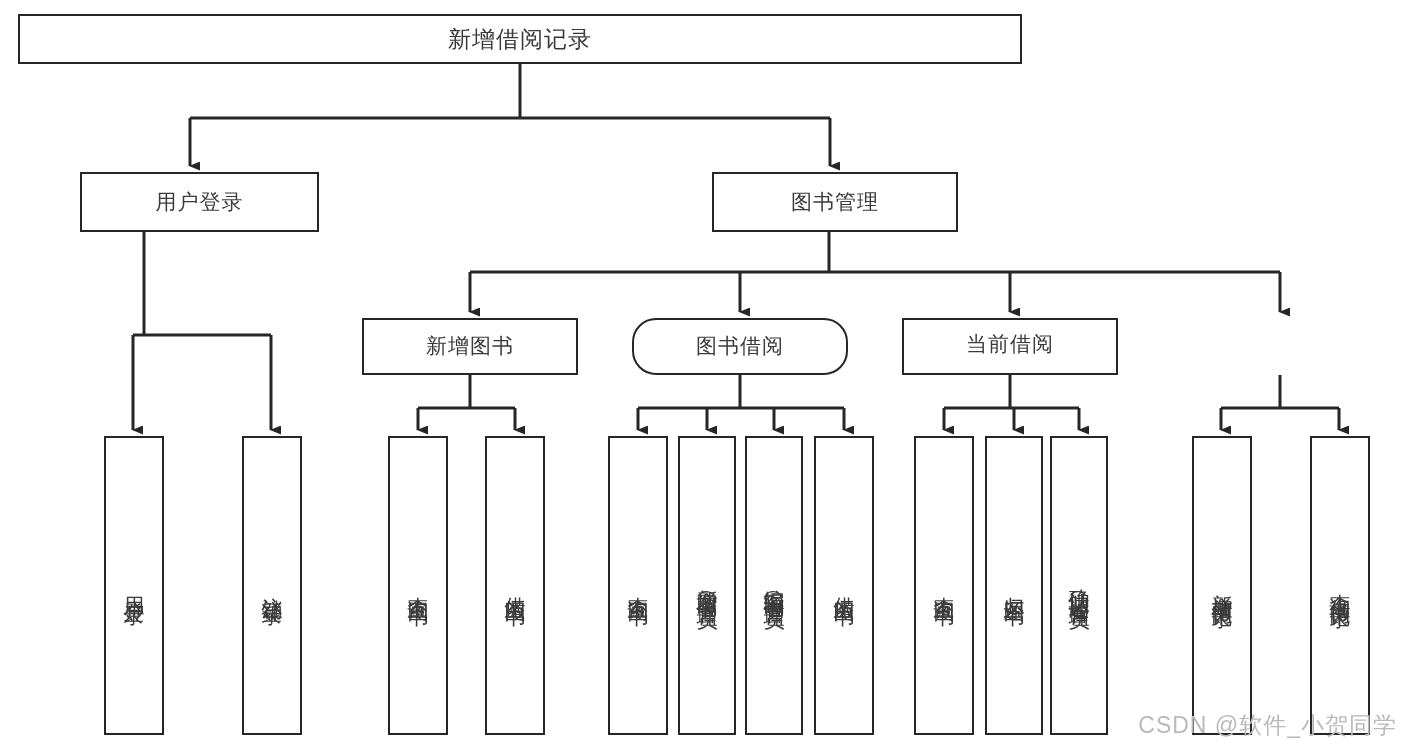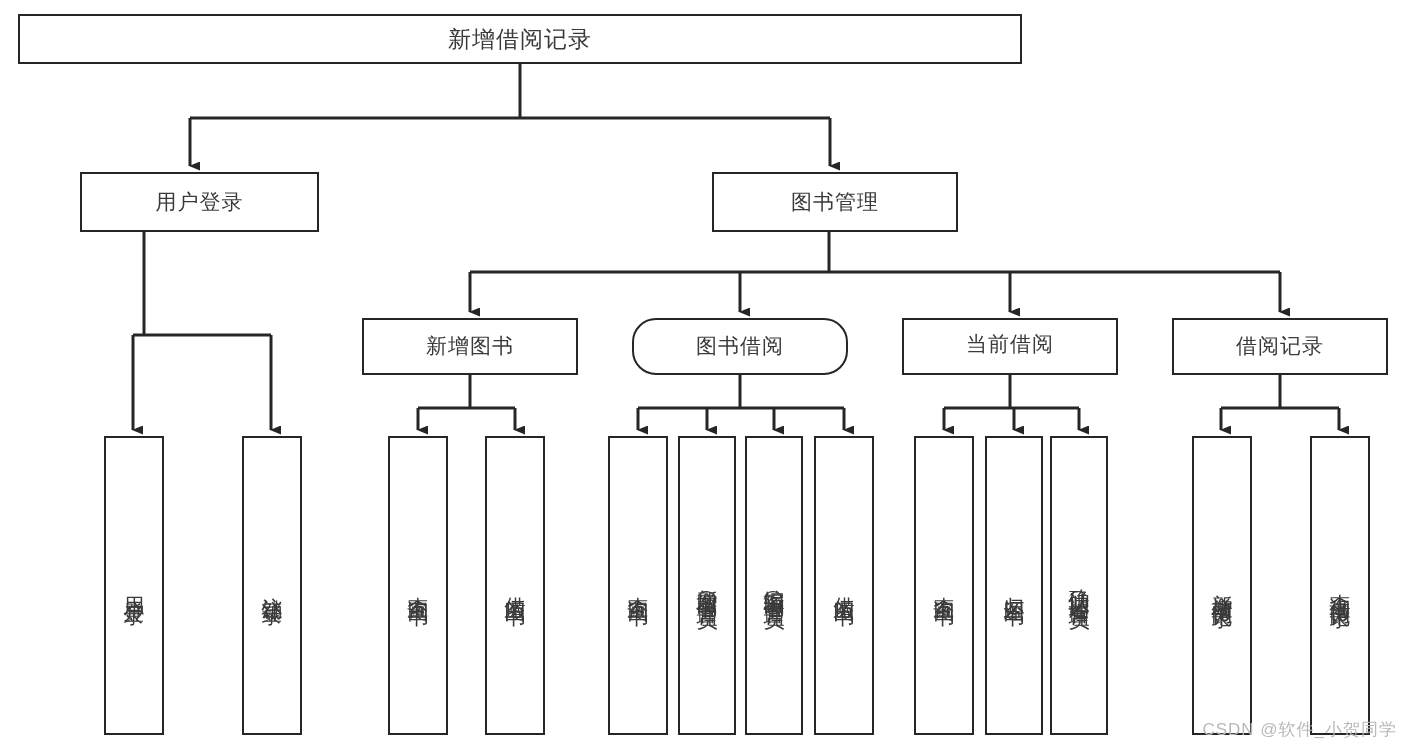--- a/index.html
+++ b/index.html
@@ -52,21 +52,21 @@
     writing-mode: vertical-rl;
     text-orientation: upright;
     white-space: nowrap;
     line-height: 1.05;
     letter-spacing: 3px;
   }
   .watermark {
     position: absolute;
     right: 8px;
     bottom: 6px;
-    font-size: 17px;
+    font-size: 23px;
     color: #b9b9b9;
     letter-spacing: 1px;
     z-index: 5;
     white-space: nowrap;
   }
 </style>
 </head>
 <body>
 
 <div id="diagram-root">
@@ -124,21 +124,20 @@
   </svg>
 
   <div class="node root" style="left:18px; top:14px; width:1004px; height:50px;">新增借阅记录</div>
 
   <div class="node" style="left:80px; top:172px; width:239px; height:60px;">用户登录</div>
   <div class="node" style="left:712px; top:172px; width:246px; height:60px;">图书管理</div>
 
   <div class="node" style="left:362px; top:318px; width:216px; height:57px;">新增图书</div>
   <div class="node" style="left:632px; top:318px; width:216px; height:57px;border-radius:24px;">图书借阅</div>
   <div class="node" style="left:902px; top:318px; width:216px; height:57px;font-family:Liberation Mono, monospace;">当前借阅</div>
-  <div class="node" style="left:1172px; top:318px; width:216px; height:57px;">借阅记录</div>
 
   <div class="node leaf" style="left:104px; top:436px; width:60px; height:299px;">
     <span class="vtext">用户登录</span>
   </div>
   <div class="node leaf" style="left:242px; top:436px; width:60px; height:299px;">
     <span class="vtext">注销登录</span>
   </div>
 
   <div class="node leaf" style="left:388px; top:436px; width:60px; height:299px;">
     <span class="vtext">查询图书</span>

